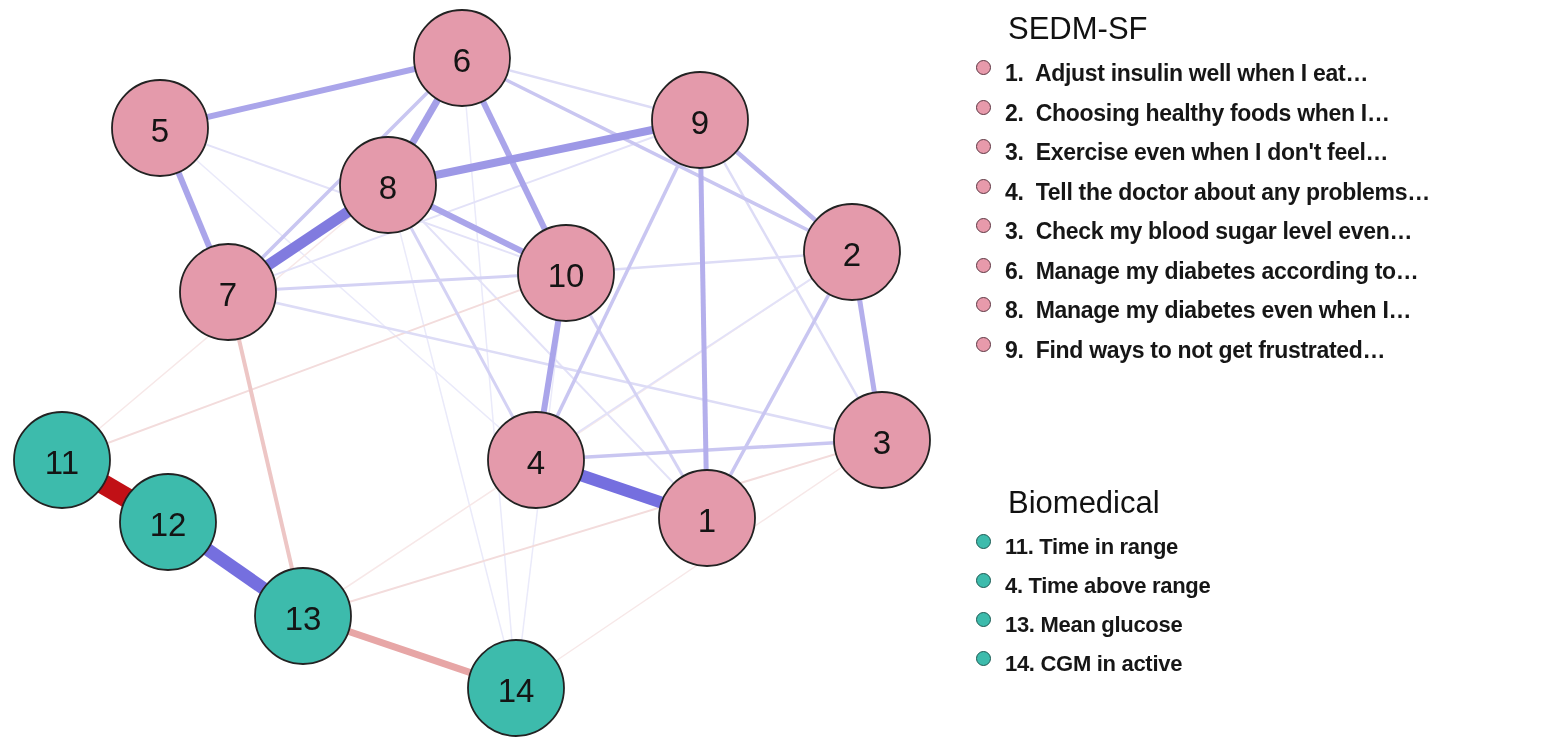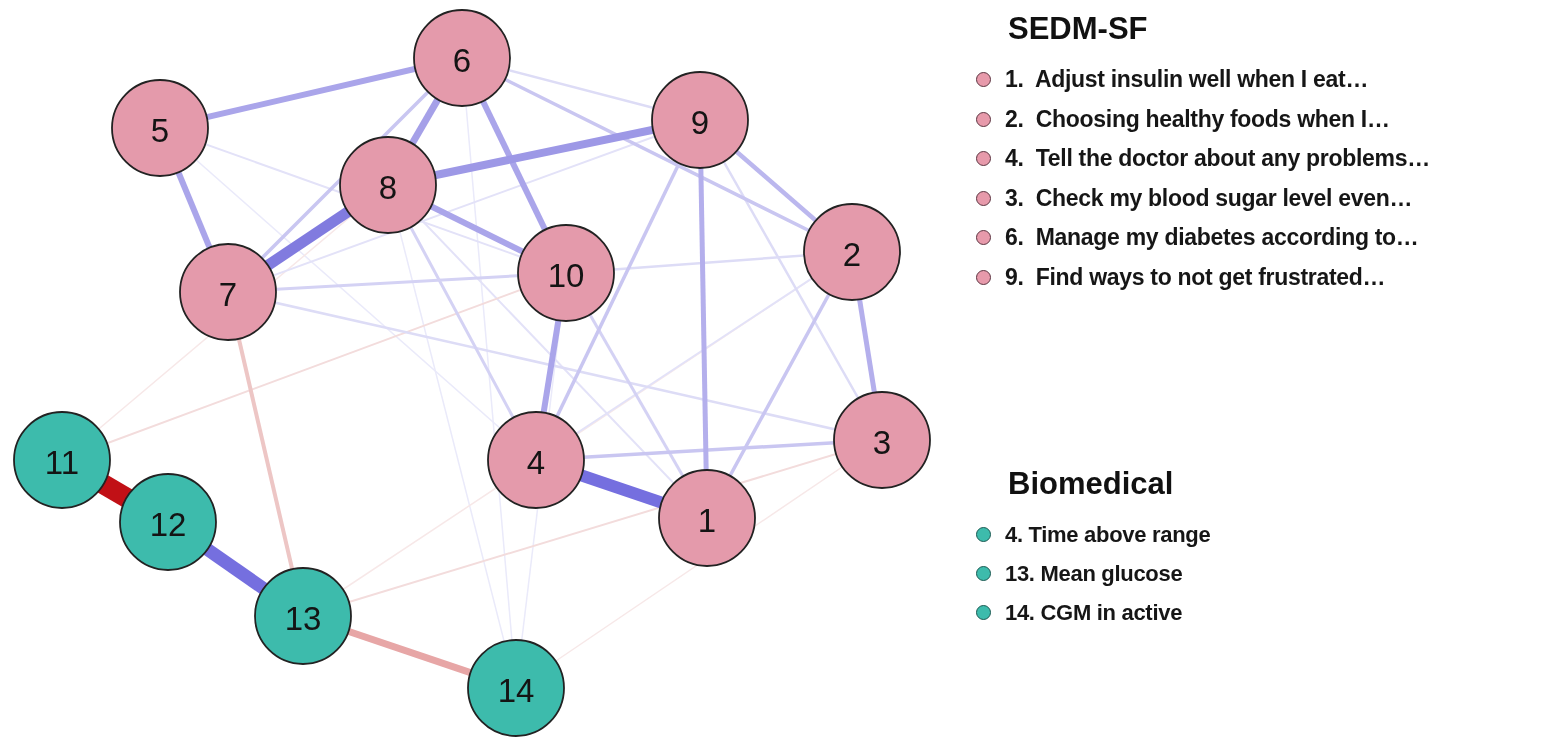--- a/index.html
+++ b/index.html
@@ -4,24 +4,24 @@
 <style>
   html,body{margin:0;padding:0;background:#ffffff;}
   .figure{position:relative;width:1542px;height:746px;background:#ffffff;overflow:hidden;
           font-family:"Liberation Sans",sans-serif;}
   svg.net{position:absolute;left:0;top:0;}
   .node-label{font-family:"Liberation Sans",sans-serif;font-size:33px;fill:#141414;
               text-anchor:middle;dominant-baseline:central;}
   .legend{position:absolute;left:976px;top:0;width:566px;}
   .legend-section{position:absolute;left:0;width:566px;}
   .legend-section.sec-0{top:10px;}
-  .legend-section.sec-1{top:465px;}
-  .legend-title{font-size:31px;font-weight:bold;color:#111;margin:0 0 12px 32px;
+  .legend-section.sec-1{top:484px;}
+  .legend-title{font-size:31px;font-weight:normal;color:#111;margin:0 0 12px 32px;
                 height:38px;line-height:38px;letter-spacing:0px;}
-  .legend-row{display:flex;align-items:center;height:39.5px;}
+  .legend-row{display:flex;align-items:flex-start;height:39.5px;}
   .legend-marker{flex:0 0 auto;width:15px;height:15px;border-radius:50%;
                  margin-right:14px;box-sizing:border-box;}
   .legend-label{font-size:23px;font-weight:bold;color:#161616;letter-spacing:-0.3px;
                 white-space:pre;}
   .sec-1 .legend-label{font-size:22px;}
   .sec-1 .legend-row{height:39px;}
 </style>
 </head>
 <body>
 
@@ -103,37 +103,49 @@
         <div class="legend-row">
           <span class="legend-marker" style="background: rgb(231, 154, 171); border: 1.6px solid rgb(93, 54, 66);"></span>
           <span class="legend-label">1.  Adjust insulin well when I eat…</span>
         </div>
         <div class="legend-row">
           <span class="legend-marker" style="background: rgb(231, 154, 171); border: 1.6px solid rgb(93, 54, 66);"></span>
           <span class="legend-label">2.  Choosing healthy foods when I…</span>
         </div>
         <div class="legend-row">
           <span class="legend-marker" style="background: rgb(231, 154, 171); border: 1.6px solid rgb(93, 54, 66);"></span>
+          <span class="legend-label">3.  Exercise even when I don't feel…</span>
+        </div>
+        <div class="legend-row">
+          <span class="legend-marker" style="background: rgb(231, 154, 171); border: 1.6px solid rgb(93, 54, 66);"></span>
           <span class="legend-label">4.  Tell the doctor about any problems…</span>
         </div>
         <div class="legend-row">
           <span class="legend-marker" style="background: rgb(231, 154, 171); border: 1.6px solid rgb(93, 54, 66);"></span>
           <span class="legend-label">3.  Check my blood sugar level even…</span>
         </div>
         <div class="legend-row">
           <span class="legend-marker" style="background: rgb(231, 154, 171); border: 1.6px solid rgb(93, 54, 66);"></span>
           <span class="legend-label">6.  Manage my diabetes according to…</span>
         </div>
         <div class="legend-row">
           <span class="legend-marker" style="background: rgb(231, 154, 171); border: 1.6px solid rgb(93, 54, 66);"></span>
+          <span class="legend-label">8.  Manage my diabetes even when I…</span>
+        </div>
+        <div class="legend-row">
+          <span class="legend-marker" style="background: rgb(231, 154, 171); border: 1.6px solid rgb(93, 54, 66);"></span>
           <span class="legend-label">9.  Find ways to not get frustrated…</span>
         </div>
       </div>
       <div class="legend-section sec-1">
         <div class="legend-title">Biomedical</div>
+        <div class="legend-row">
+          <span class="legend-marker" style="background: rgb(61, 187, 172); border: 1.6px solid rgb(28, 90, 83);"></span>
+          <span class="legend-label">11. Time in range</span>
+        </div>
         <div class="legend-row">
           <span class="legend-marker" style="background: rgb(61, 187, 172); border: 1.6px solid rgb(28, 90, 83);"></span>
           <span class="legend-label">4. Time above range</span>
         </div>
         <div class="legend-row">
           <span class="legend-marker" style="background: rgb(61, 187, 172); border: 1.6px solid rgb(28, 90, 83);"></span>
           <span class="legend-label">13. Mean glucose</span>
         </div>
         <div class="legend-row">
           <span class="legend-marker" style="background: rgb(61, 187, 172); border: 1.6px solid rgb(28, 90, 83);"></span>

